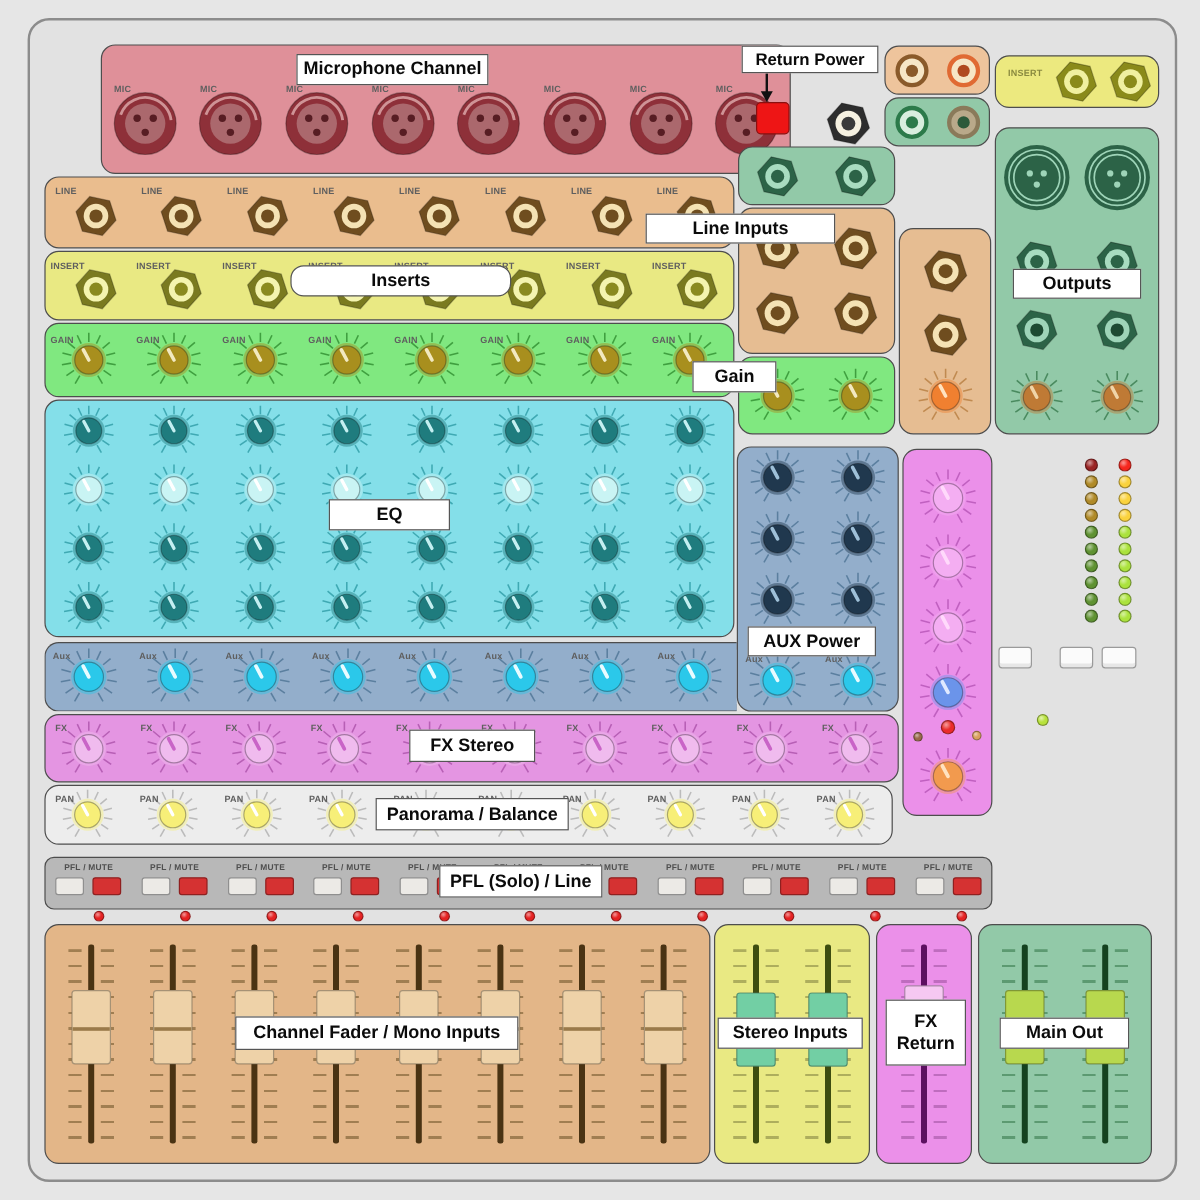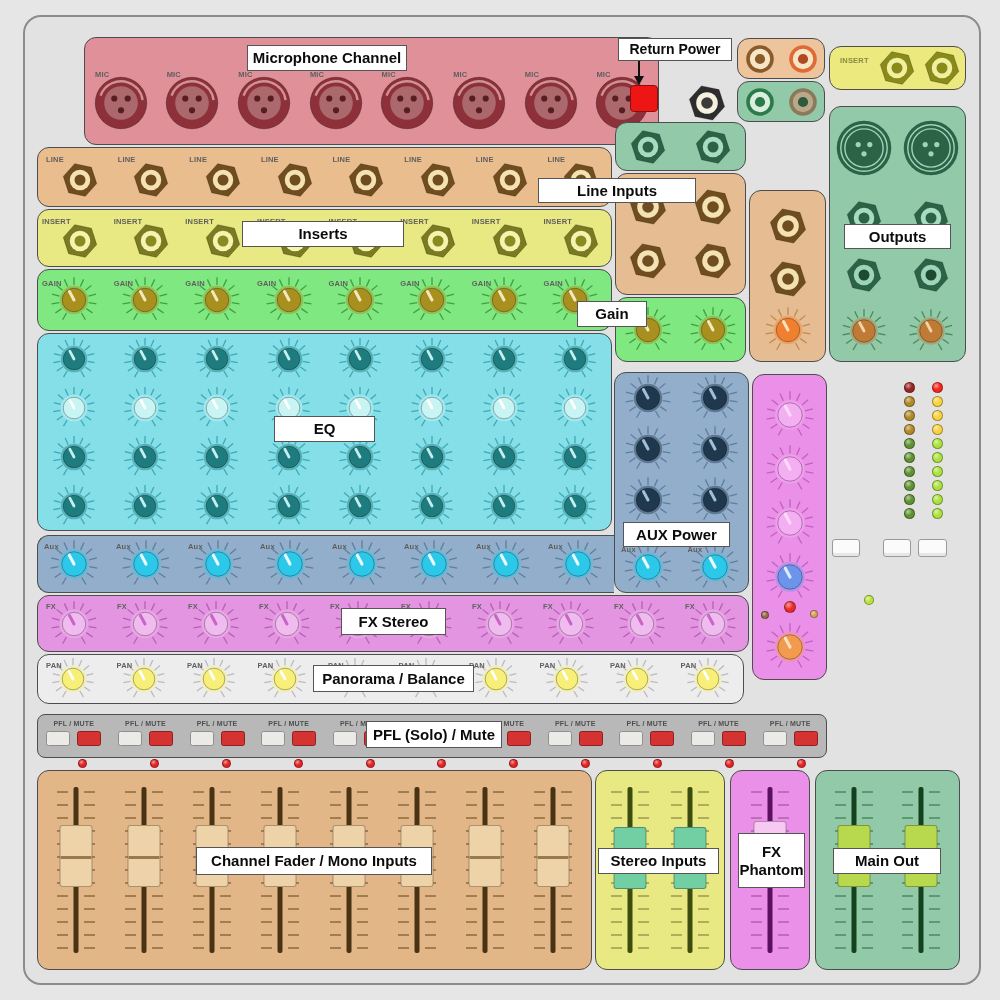--- a/index.html
+++ b/index.html
@@ -2610,25 +2610,25 @@
       </div>
   </div>
   <div class="wbtn" style="left:807px;top:522px;width:28px;height:18px;"></div>
   <div class="wbtn" style="left:858px;top:522px;width:28px;height:18px;"></div>
   <div class="wbtn" style="left:893px;top:522px;width:29px;height:18px;"></div>
   <span class="led abs" id="small-led" style="left: 839px; top: 578px; width: 10px; height: 10px; background: radial-gradient(circle at 35% 30%, rgba(255, 255, 255, 0.6), rgba(255, 255, 255, 0) 45%), rgb(184, 226, 60);"></span>
 
   <div class="tag" style="left:222px;top:28px;width:160px;height:26px;">Microphone Channel</div>
   <div class="tag" style="left:593px;top:21px;width:114px;height:23px;font-size:14px;">Return Power</div>
   <div class="tag" style="left:513px;top:161px;width:158px;height:25px;">Line Inputs</div>
-  <div class="tag" style="left:217px;top:204px;width:162px;height:26px;">Inserts</div>
+  <div class="tag" style="left:217px;top:204px;width:184px;height:26px;border-radius:11px;">Inserts</div>
   <div class="tag" style="left:552px;top:284px;width:70px;height:26px;">Gain</div>
   <div class="tag" style="left:249px;top:399px;width:101px;height:26px;">EQ</div>
   <div class="tag" style="left:598px;top:505px;width:107px;height:25px;">AUX Power</div>
   <div class="tag" style="left:316px;top:591px;width:105px;height:27px;">FX Stereo</div>
   <div class="tag" style="left:288px;top:648px;width:161px;height:27px;">Panorama / Balance</div>
-  <div class="tag" style="left:341px;top:704px;width:136px;height:27px;">PFL (Solo) / Mute</div>
+  <div class="tag" style="left:341px;top:704px;width:136px;height:27px;">PFL (Solo) / Line</div>
   <div class="tag" style="left:171px;top:830px;width:236px;height:28px;">Channel Fader / Mono Inputs</div>
   <div class="tag" style="left:573px;top:831px;width:121px;height:26px;">Stereo Inputs</div>
-  <div class="tag" style="left:713px;top:816px;width:67px;height:55px;">FX Phantom</div>
+  <div class="tag" style="left:713px;top:816px;width:67px;height:55px;">FX Return</div>
   <div class="tag" style="left:808px;top:831px;width:108px;height:26px;">Main Out</div>
   <div class="tag" style="left:819px;top:207px;width:107px;height:25px;">Outputs</div>
 </div>
 
 </body></html>

